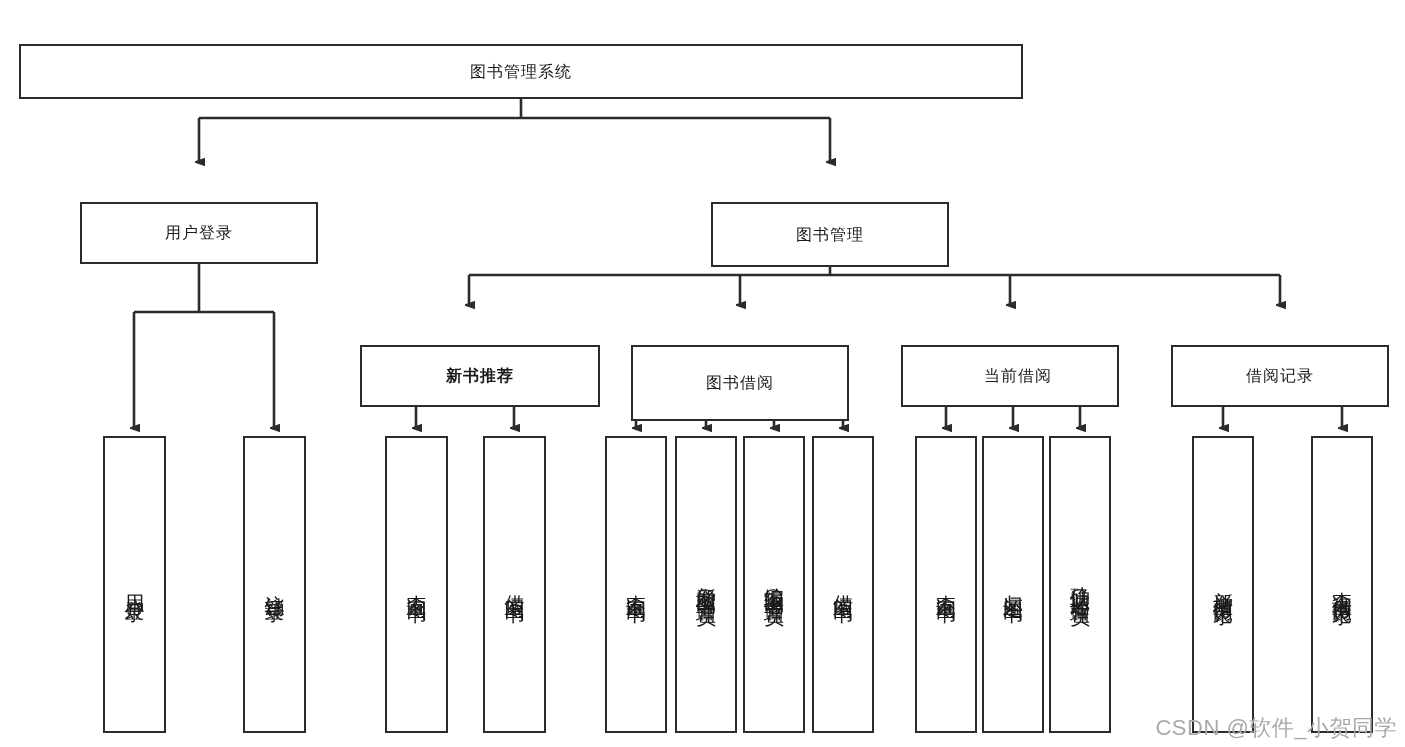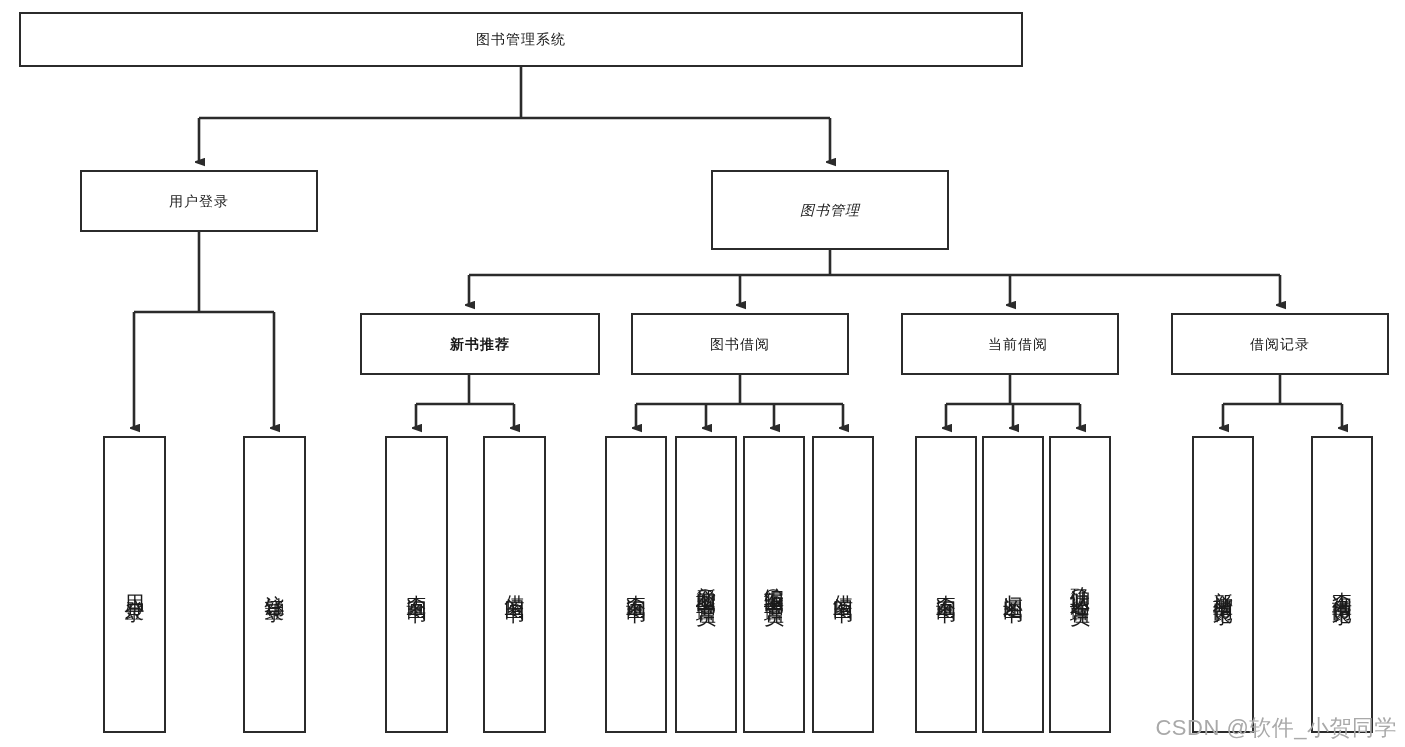--- a/index.html
+++ b/index.html
@@ -29,23 +29,24 @@
     position: absolute;
     box-sizing: border-box;
     background: #ffffff;
     border: 2px solid #2b2b2b;
     display: flex;
     align-items: center;
     justify-content: center;
     color: #1a1a1a;
   }
   .node.horiz {
-    font-size: 14px;
+    font-size: 16px;
     letter-spacing: 1px;
     line-height: 1.2;
+    margin-top: 32px;
   }
   .node.vert {
     writing-mode: vertical-rl;
     text-orientation: upright;
     font-size: 20px;
     letter-spacing: 3px;
     line-height: 1.25;
     padding-top: 6px;
     padding-bottom: 6px;
     align-items: center;
@@ -125,28 +126,28 @@
     </g>
   </svg>
 
   <div class="node horiz" style="left:19px; top:12px; width:1004px; height:55px;">
     <span>图书管理系统</span>
   </div>
 
   <div class="node horiz" style="left:80px; top:170px; width:238px; height:62px;">
     <span>用户登录</span>
   </div>
-  <div class="node horiz" style="left:711px; top:170px; width:238px; height:80px;font-style:italic;">
+  <div class="node horiz" style="left:711px; top:170px; width:238px; height:65px;">
     <span>图书管理</span>
   </div>
 
   <div class="node horiz" style="left:360px; top:313px; width:240px; height:62px;font-weight:bold;">
     <span>新书推荐</span>
   </div>
-  <div class="node horiz" style="left:631px; top:313px; width:218px; height:62px;">
+  <div class="node horiz" style="left:631px; top:313px; width:218px; height:76px;">
     <span>图书借阅</span>
   </div>
   <div class="node horiz" style="left:901px; top:313px; width:218px; height:62px;padding-left:16px;">
     <span>当前借阅</span>
   </div>
   <div class="node horiz" style="left:1171px; top:313px; width:218px; height:62px;">
     <span>借阅记录</span>
   </div>
 
   <div class="node vert" style="left:103px; top:436px; width:63px; height:297px;">

